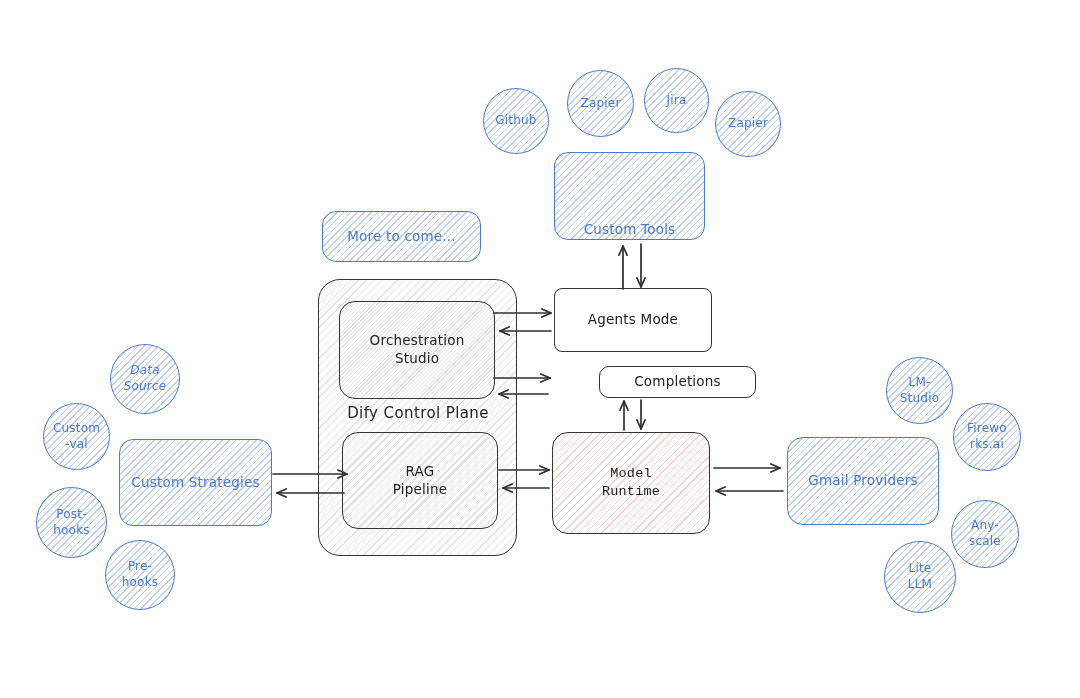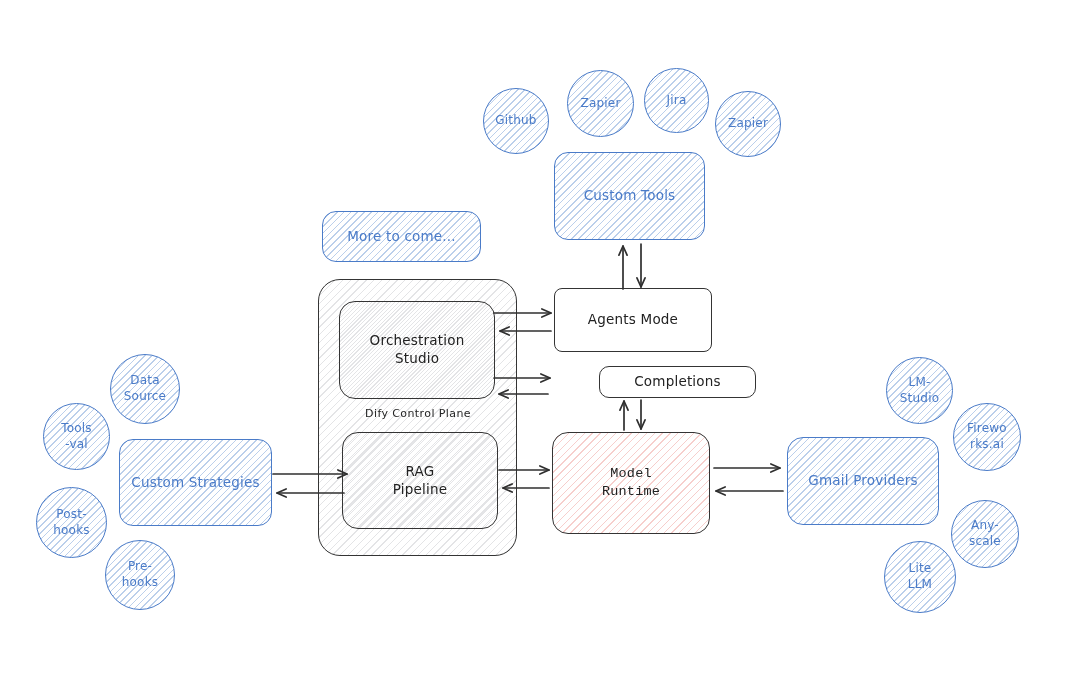--- a/index.html
+++ b/index.html
@@ -33,21 +33,21 @@
     border:1.8px solid var(--dark);color:#222;font-size:13.5px;background:#fff;
   }
   .hatch-gray{
     background:repeating-linear-gradient(135deg,var(--gray-hatch) 0 1px,transparent 1px 5.5px);
   }
   .hatch-pink{
     background:repeating-linear-gradient(135deg,var(--pink-hatch) 0 1px,transparent 1px 5.5px);
     font-family:Liberation Mono, monospace;
   }
   .plane-label{
-    position:absolute;color:#242424;font-size:11px;letter-spacing:.4px;
+    position:absolute;color:#242424;font-size:15px;letter-spacing:.4px;
     display:flex;align-items:center;justify-content:center;
   }
   svg.arrows{position:absolute;left:0;top:0;width:1080px;height:698px;pointer-events:none;z-index:10;}
   svg.arrows path{stroke:var(--arrow);stroke-width:1.7;fill:none;stroke-linecap:round;stroke-linejoin:round;}
 </style>
 </head>
 <body>
 
 <div class="canvas">
 
@@ -66,21 +66,21 @@
     <span>Agents Mode</span>
   </div>
   <div class="node box-dark" style="left:553px;top:366px;width:157px;height:32px;border-radius:10px;margin-left:46px;">
     <span>Completions</span>
   </div>
   <div class="node box-dark hatch-pink" style="left:552px;top:432px;width:158px;height:102px;border-radius:16px;">
     <span>Model
 Runtime</span>
   </div>
 
-  <div class="node box-blue" style="left:554px;top:152px;width:151px;height:88px;border-radius:14px;">
+  <div class="node box-blue" style="left:554px;top:152px;width:151px;height:88px;border-radius:14px;align-items:flex-end;">
     <span>Custom Tools</span>
   </div>
   <div class="node box-blue" style="left:322px;top:211px;width:159px;height:51px;border-radius:14px;">
     <span>More to come...</span>
   </div>
   <div class="node box-blue" style="left:119px;top:439px;width:153px;height:87px;border-radius:14px;">
     <span>Custom Strategies</span>
   </div>
   <div class="node box-blue" style="left:787px;top:437px;width:152px;height:88px;border-radius:16px;">
     <span>Gmail Providers</span>
@@ -92,26 +92,26 @@
   <div class="node circle" style="left:567px;top:70px;width:67px;height:67px;">
     <span>Zapier</span>
   </div>
   <div class="node circle" style="left:644px;top:68px;width:65px;height:65px;">
     <span>Jira</span>
   </div>
   <div class="node circle" style="left:715px;top:91px;width:66px;height:66px;">
     <span>Zapier</span>
   </div>
 
-  <div class="node circle" style="left:110px;top:354px;width:70px;height:70px;">
+  <div class="node circle" style="left:110px;top:344px;width:70px;height:70px;font-style:italic;">
     <span>Data
 Source</span>
   </div>
   <div class="node circle" style="left:43px;top:403px;width:67px;height:67px;">
-    <span>Tools
+    <span>Custom
 -val</span>
   </div>
   <div class="node circle" style="left:36px;top:487px;width:71px;height:71px;">
     <span>Post-
 hooks</span>
   </div>
   <div class="node circle" style="left:105px;top:540px;width:70px;height:70px;">
     <span>Pre-
 hooks</span>
   </div>

